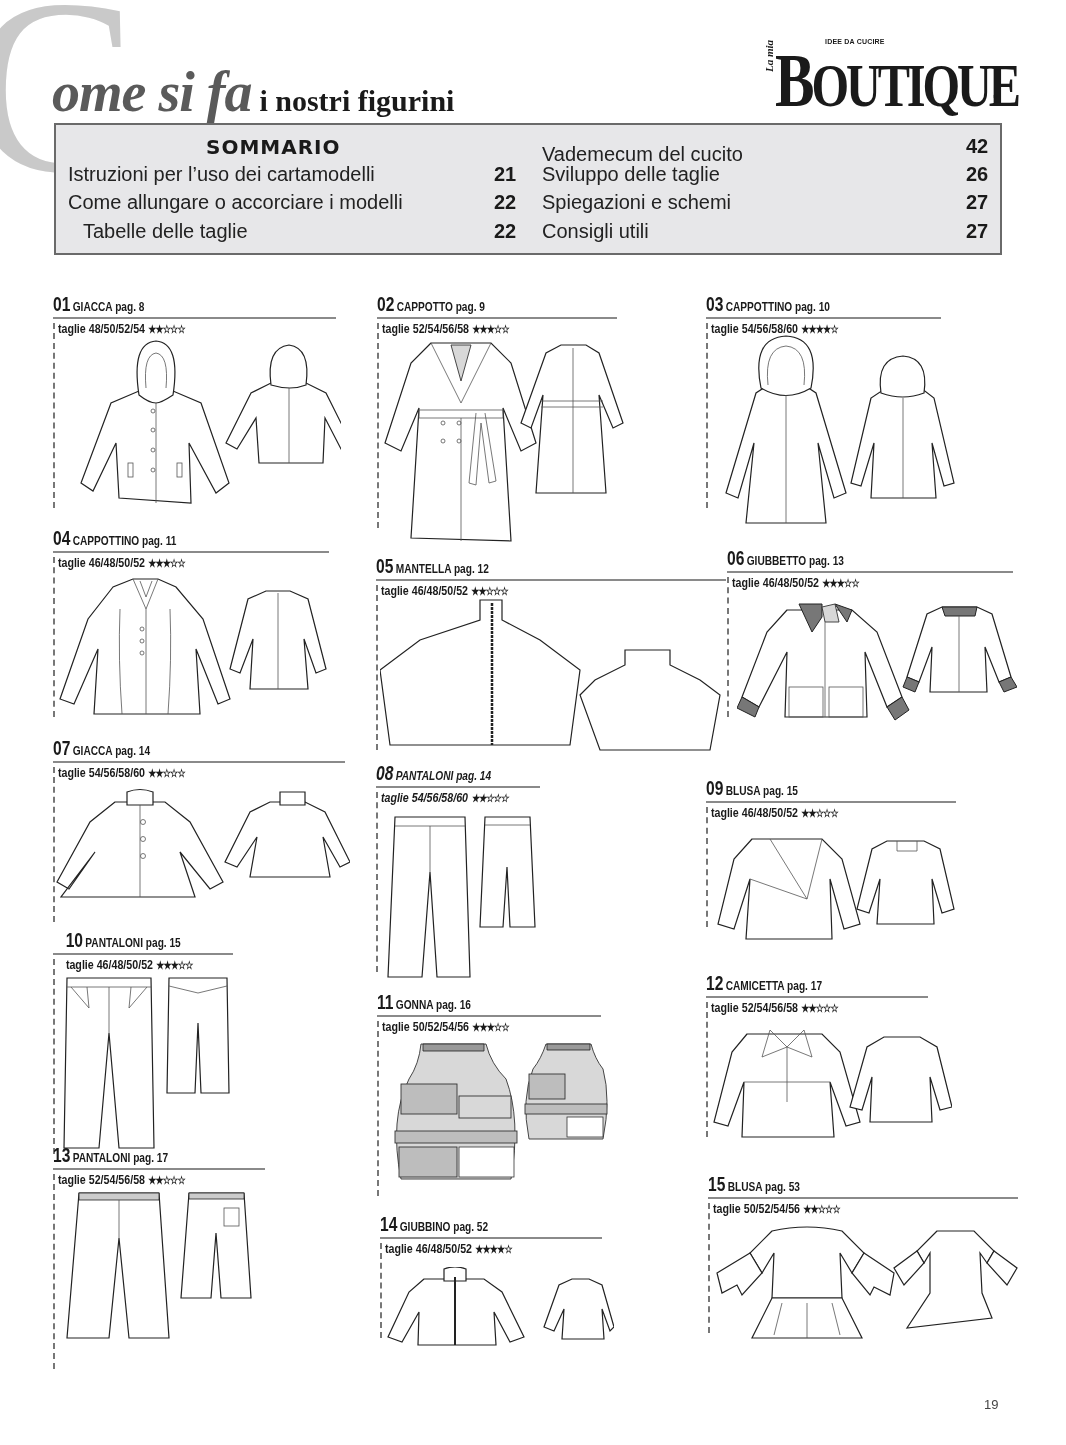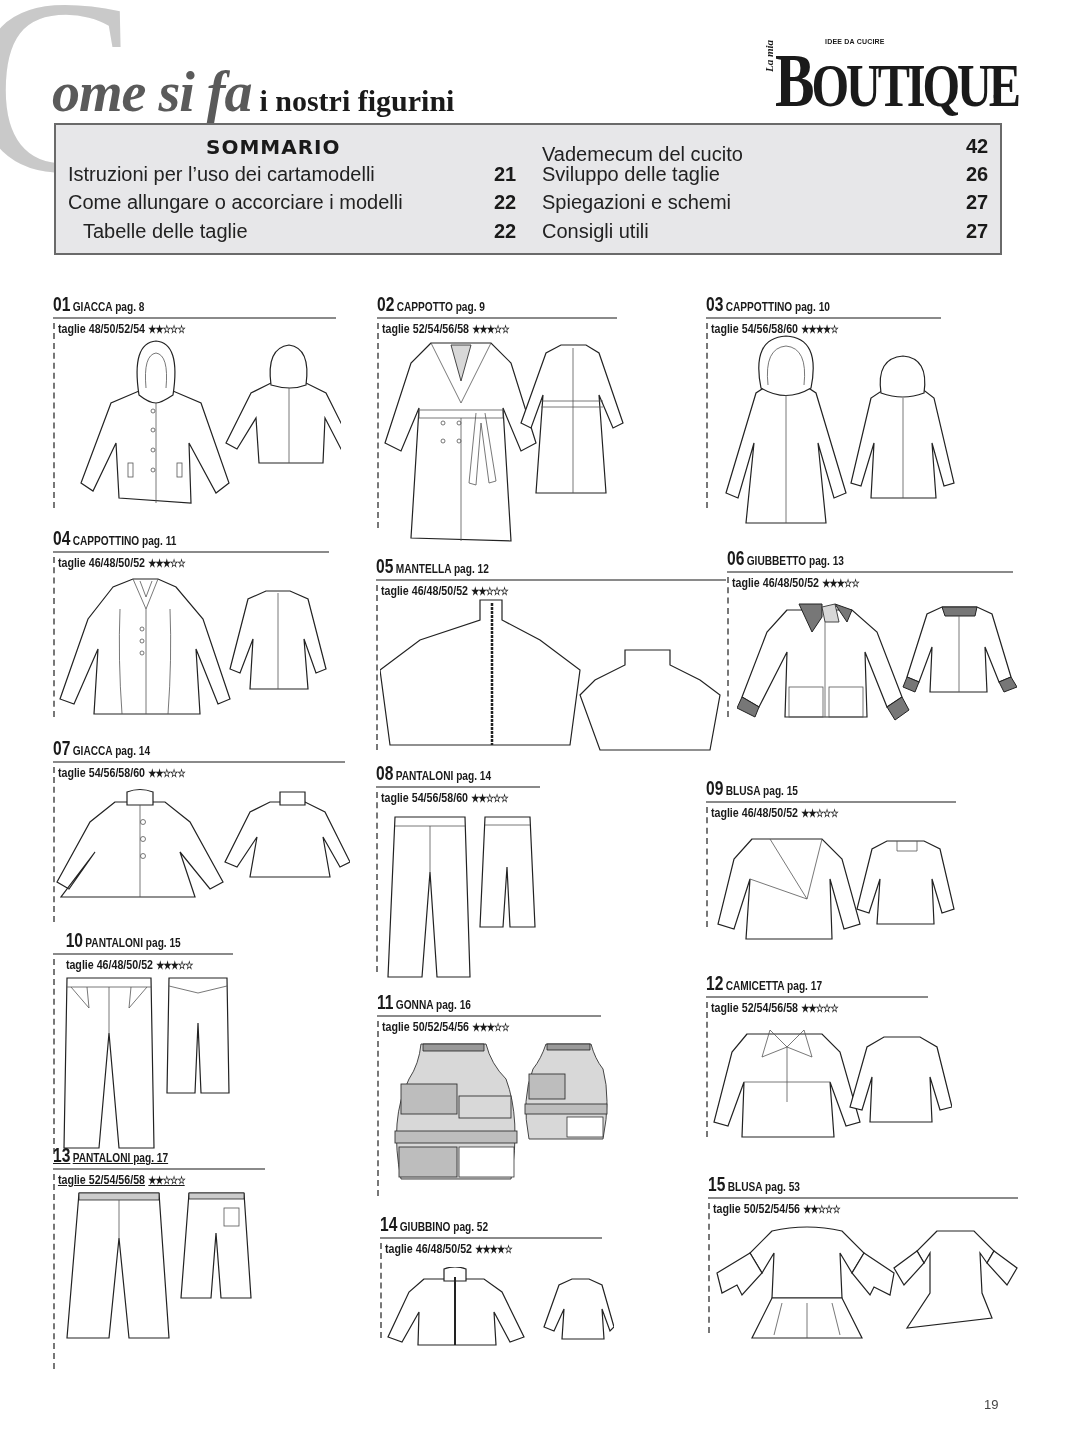--- a/index.html
+++ b/index.html
@@ -193,21 +193,21 @@
     <path class="l" d="M72 5 L72 18 L98 18 L98 5 Q85 0 72 5Z"></path>
     <line class="s" x1="85" y1="18" x2="85" y2="110"></line>
     <circle class="s" cx="88" cy="35" r="2.5"></circle>
       <circle class="s" cx="88" cy="52" r="2.5"></circle>
       <circle class="s" cx="88" cy="69" r="2.5"></circle>
     <path class="l" d="M195 25 L170 75 L182 80 L202 50 L195 90 L275 90 L268 50 L285 80 L295 75 L270 25 L250 15 L215 15 Z"></path>
     <path class="l" d="M225 5 L225 18 L250 18 L250 5 Z"></path>
   </svg>
 </div>
 
-<div class="item" style="left:376px;top:762px;width:164px;">
+<div class="item" style="left:376px;top:762px;width:164px;font-style:italic;">
   <div class="hd"><span class="num">08</span><span class="nm">PANTALONI pag. 14</span></div>
   <div class="rule"></div>
   <div class="sz"><span>taglie 54/56/58/60</span><span class="stars">★★☆☆☆</span></div>
   <div class="dash" style="height:180px;"></div>
   <svg style="left:4px;top:50px;" width="160" height="170" viewBox="0 0 160 170">
     <path class="l" d="M15 5 L85 5 L90 165 L57 165 L50 60 L42 165 L8 165 Z"></path>
     <line class="s" x1="15" y1="14" x2="85" y2="14"></line>
     <line class="s" x1="50" y1="14" x2="50" y2="60"></line>
     <path class="l" d="M105 5 L150 5 L155 115 L130 115 L127 55 L123 115 L100 115 Z"></path>
     <line class="s" x1="105" y1="13" x2="150" y2="13"></line>
@@ -272,21 +272,21 @@
   <div class="dash" style="height:135px;"></div>
   <svg style="left:6px;top:50px;" width="240" height="125" viewBox="0 0 240 125">
     <path class="l" d="M35 12 L20 30 L2 100 L16 104 L32 60 L30 115 L122 115 L118 60 L134 104 L148 100 L128 30 L110 12 Z"></path>
     <path class="s" d="M58 8 L75 25 L92 8 L100 35 L75 25 L50 35 Z"></path>
     <line class="s" x1="75" y1="25" x2="75" y2="80"></line>
     <path class="s" d="M32 60 L118 60"></path>
     <path class="l" d="M155 25 L138 85 L150 88 L160 55 L158 100 L220 100 L218 55 L228 88 L240 85 L225 25 L208 15 L172 15 Z"></path>
   </svg>
 </div>
 
-<div class="item" style="left:53px;top:1144px;width:212px;text-decoration:underline;">
+<div class="item" style="left:53px;top:1144px;width:212px;">
   <div class="hd"><span class="num">13</span><span class="nm">PANTALONI pag. 17</span></div>
   <div class="rule"></div>
   <div class="sz"><span>taglie 52/54/56/58</span><span class="stars">★★☆☆☆</span></div>
   <div class="dash" style="height:195px;"></div>
   <svg style="left:6px;top:44px;" width="215" height="160" viewBox="0 0 215 160">
     <path class="l" d="M20 5 L100 5 L110 150 L70 150 L60 50 L50 150 L8 150 Z"></path>
     <path d="M20 5 L100 5 L100 12 L20 12Z" fill="#ccc" stroke="#222" stroke-width="0.8"></path>
     <line class="s" x1="60" y1="12" x2="60" y2="50"></line>
     <path class="l" d="M130 5 L185 5 L192 110 L162 110 L157 45 L152 110 L122 110 Z"></path>
     <path d="M130 5 L185 5 L185 11 L130 11Z" fill="#ccc" stroke="#222" stroke-width="0.8"></path>

